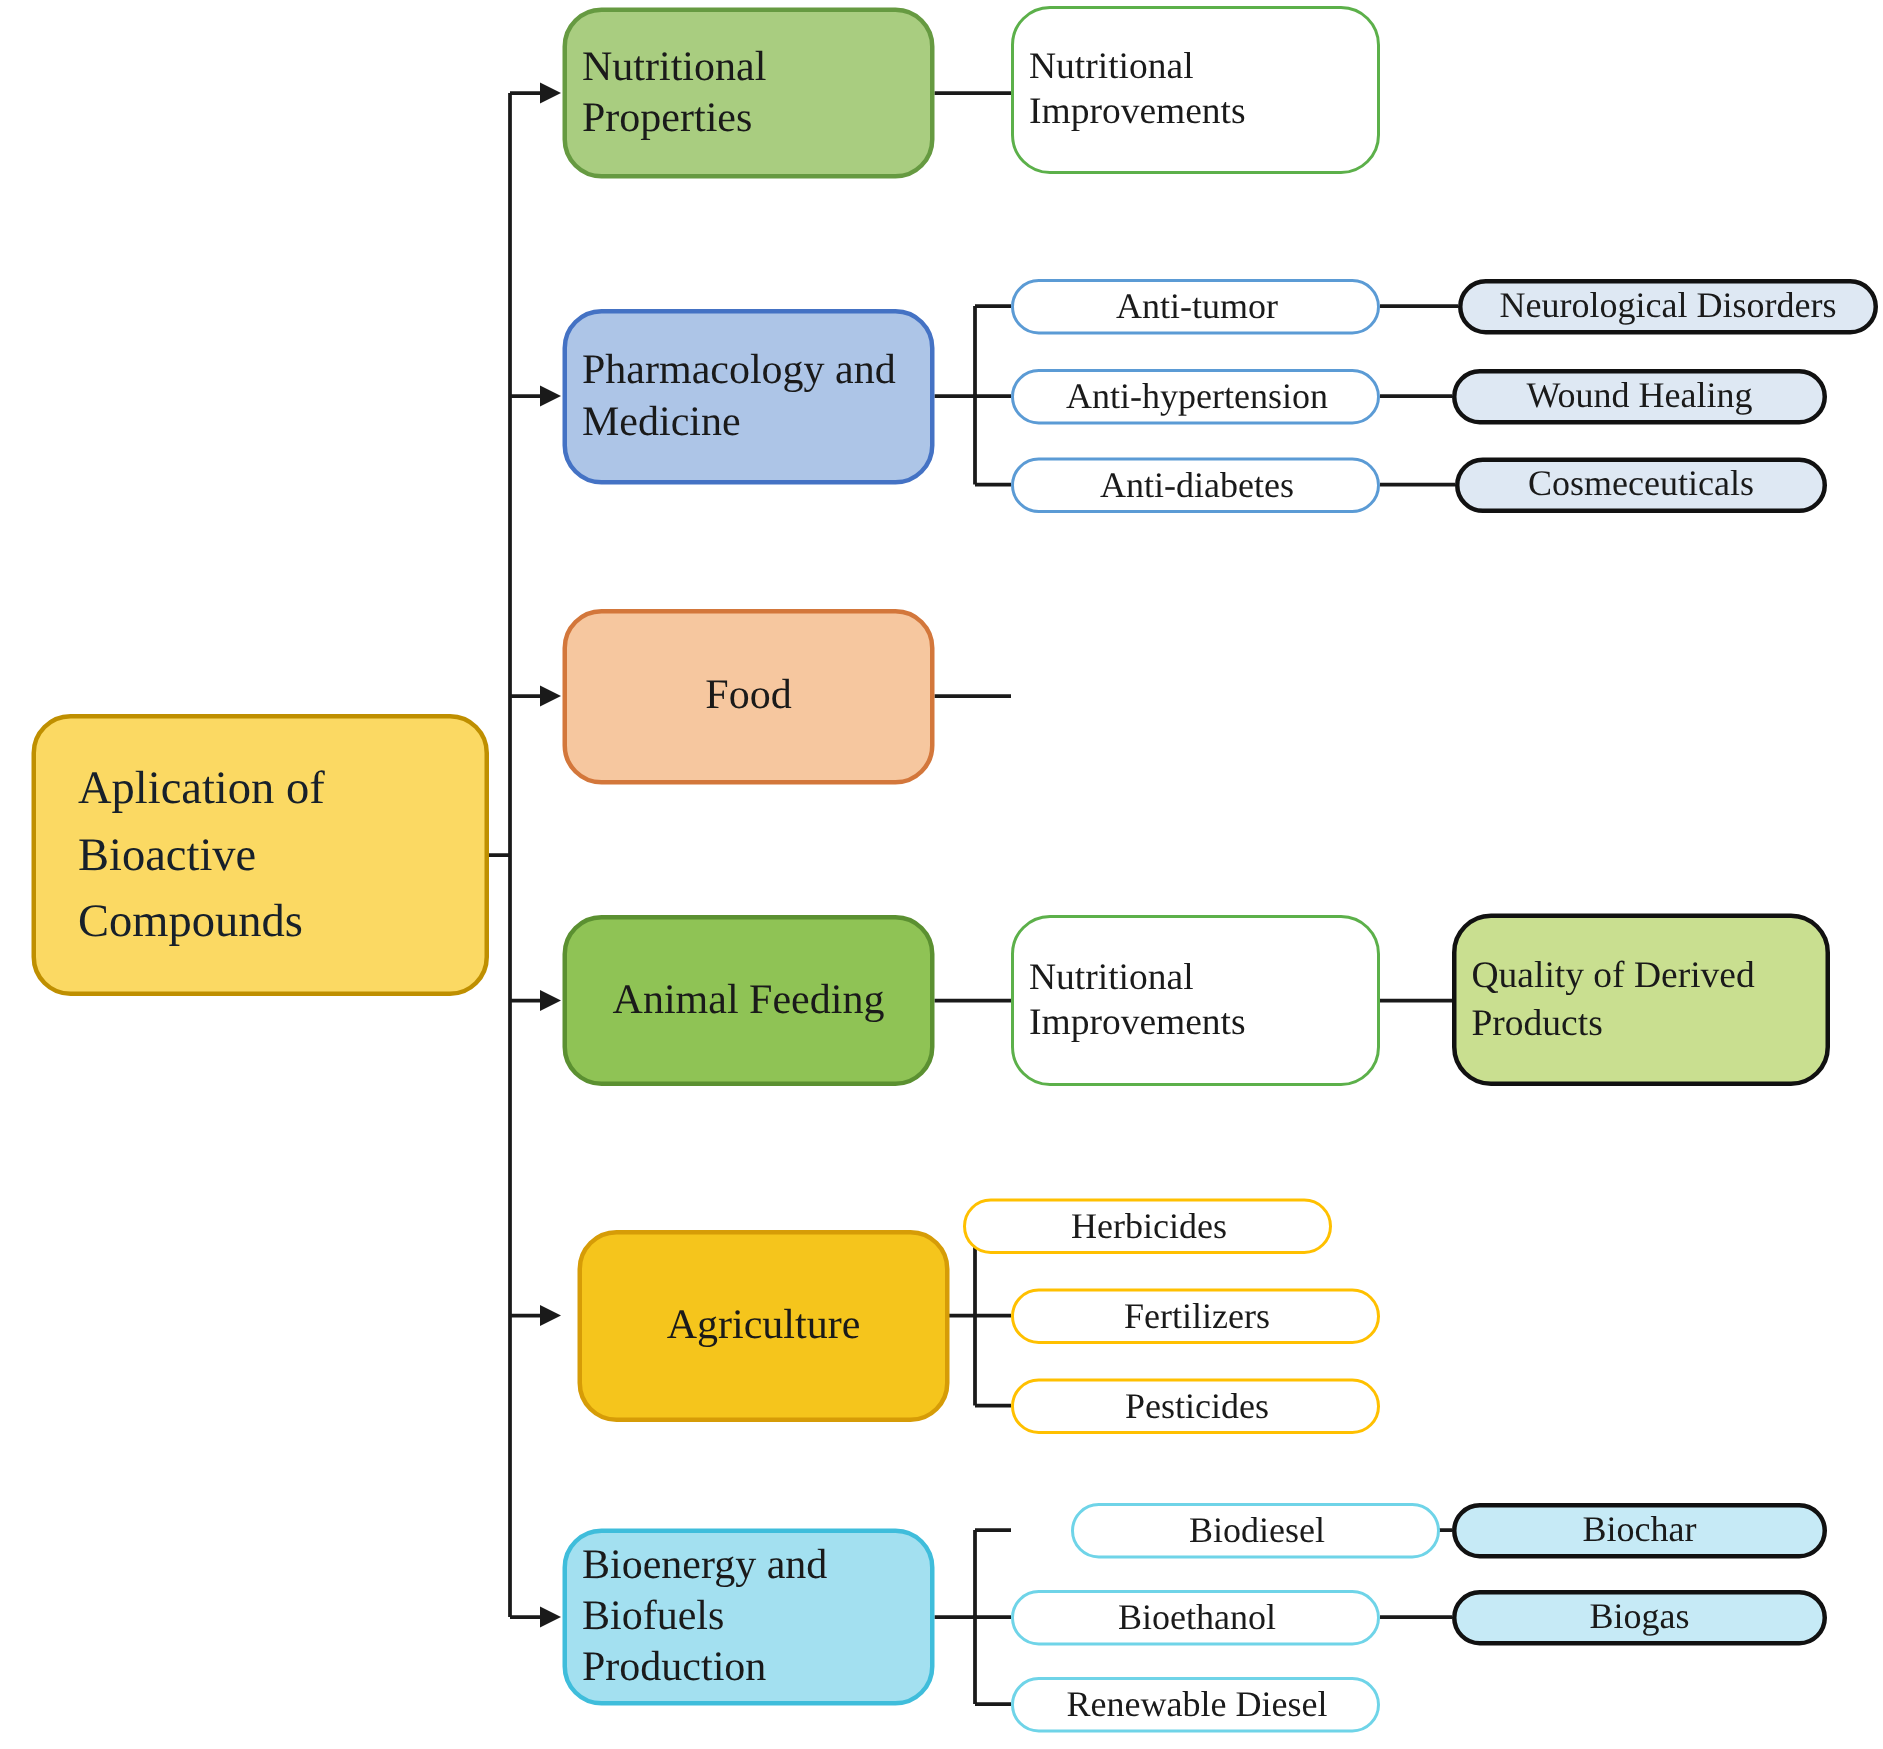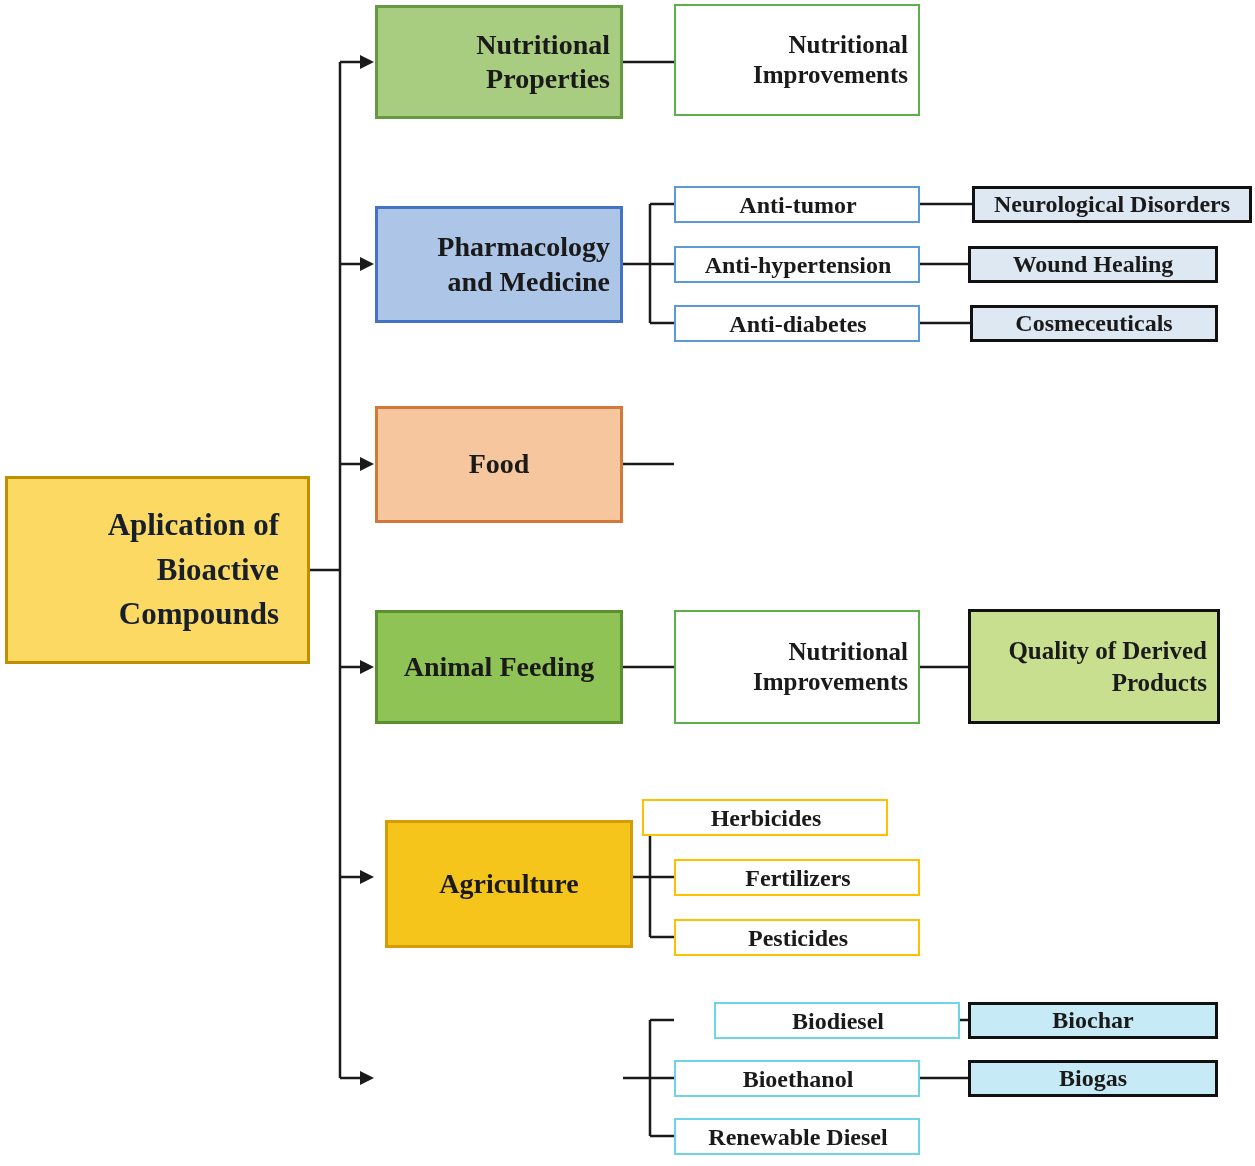--- a/index.html
+++ b/index.html
@@ -10,34 +10,36 @@
     background:#ffffff;
     font-family:"Liberation Serif", serif;
     overflow:hidden;
   }
   .lines-layer { position:absolute; left:0; top:0; width:1255px; height:1166px; }
   .box {
     position:absolute;
     display:flex;
     align-items:center;
     justify-content:center;
-    text-align:right;
+    text-align:left;
     box-sizing:border-box;
     color:#1a1a1a;
-    font-weight:bold;
+    font-weight:normal;
     line-height:1.22;
     padding:0 10px;
+    border-radius:26px;
   }
   .root-box {
     background:#FBD963;
     border:3px solid #BF8F00;
     color:#17202a;
     font-size:31px;
     padding:0 28px;
     line-height:1.45;
+    margin-left:16px;
   }
   .cat { font-size:28px; }
   .cat-nutritional { background:#A9CD80; border:3px solid #669A41; }
   .cat-pharma      { background:#ADC5E7; border:3px solid #4472C4; }
   .cat-food        { background:#F6C79F; border:3px solid #D3773B; }
   .cat-animal      { background:#8FC355; border:3px solid #5B9031; }
   .cat-agriculture { background:#F5C51C; border:3px solid #D69C07; }
   .cat-bioenergy   { background:#A3E0F0; border:3px solid #3FBDDB; }
   .child-tall  { font-size:25px; background:#ffffff; }
   .child-small { font-size:24px; background:#ffffff; line-height:1;padding-left:12px; }
@@ -96,20 +98,21 @@
     </g>
   </svg>
 
   <div class="box root-box" style="left:5px; top:476px; width:305px; height:188px;">Aplication of Bioactive Compounds</div>
 
   <div class="box cat cat-nutritional" style="left:375px; top:5px; width:248px; height:114px;">Nutritional Properties</div>
   <div class="box cat cat-pharma" style="left:375px; top:206px; width:248px; height:117px;">Pharmacology and Medicine</div>
   <div class="box cat cat-food" style="left:375px; top:406px; width:248px; height:117px;">Food</div>
   <div class="box cat cat-animal" style="left:375px; top:610px; width:248px; height:114px;">Animal Feeding</div>
   <div class="box cat cat-agriculture" style="left:385px; top:820px; width:248px; height:128px;">Agriculture</div>
+  <div class="box cat cat-bioenergy" style="left:375px; top:1019px; width:248px; height:118px;">Bioenergy and Biofuels Production</div>
 
   <div class="box child-tall out-green" style="left:674px; top:4px; width:246px; height:112px;">Nutritional Improvements</div>
 
   <div class="box child-small out-blue" style="left:674px; top:186px; width:246px; height:37px;">Anti-tumor</div>
   <div class="box child-small out-blue" style="left:674px; top:246px; width:246px; height:37px;">Anti-hypertension</div>
   <div class="box child-small out-blue" style="left:674px; top:305px; width:246px; height:37px;">Anti-diabetes</div>
 
 
   <div class="box child-tall out-green" style="left:674px; top:610px; width:246px; height:114px;">Nutritional Improvements</div>
 

